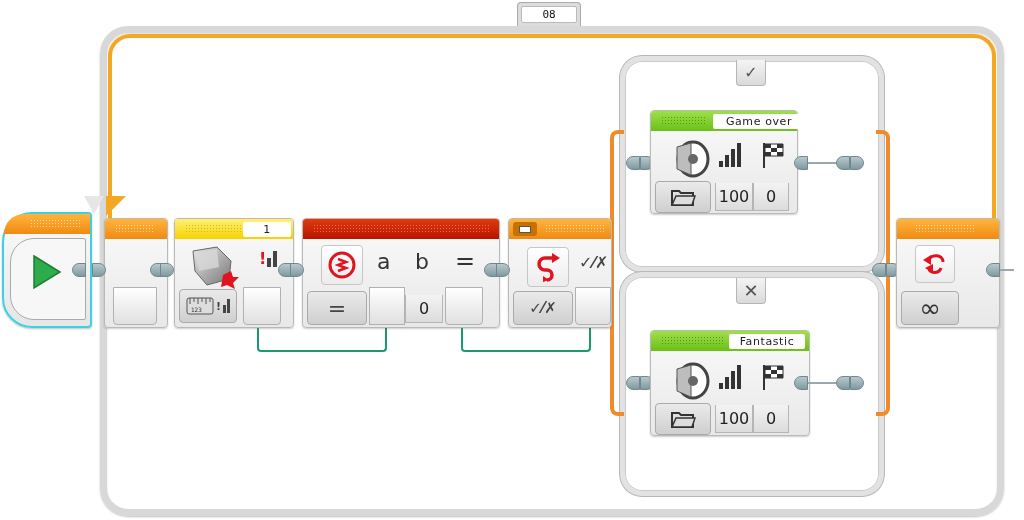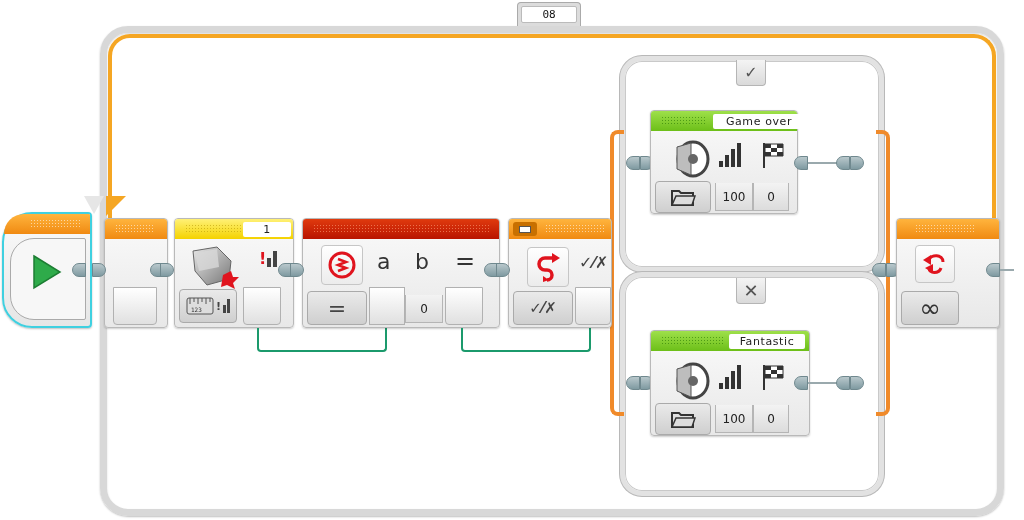--- a/index.html
+++ b/index.html
@@ -73,21 +73,21 @@
   .icon-tile {
     background: linear-gradient(#ffffff, #ececec); border: 1px solid #c6c6c6; border-radius: 4px;
     display: flex; align-items: center; justify-content: center;
   }
   .mode-tile {
     background: linear-gradient(#eaeaea, #cfcfcf); border: 1px solid #aaa; border-radius: 4px;
     display: flex; align-items: center; justify-content: center; color: #444;
   }
   .param-slot {
     background: linear-gradient(#f3f3f3, #dcdcdc); border: 1px solid #b5b5b5; border-top: none;
-    display: flex; align-items: center; justify-content: center; font-size: 12px; color: #222;
+    display: flex; align-items: center; justify-content: center; font-size: 16px; color: #222;
   }
   .empty-slot {
     background: linear-gradient(#ffffff, #e0e0e0); border: 1px solid #b1b1b1; border-radius: 0 0 4px 4px;
   }
   .wire { border: 2px solid #1b9a6c; border-top: none; border-radius: 0 0 4px 4px; }
   .seq-line { height: 2px; background: #9aa9ad; }
 
   
   .switch-case {
     border: 5px solid #e2e2e2; border-radius: 22px; background: #fff;

